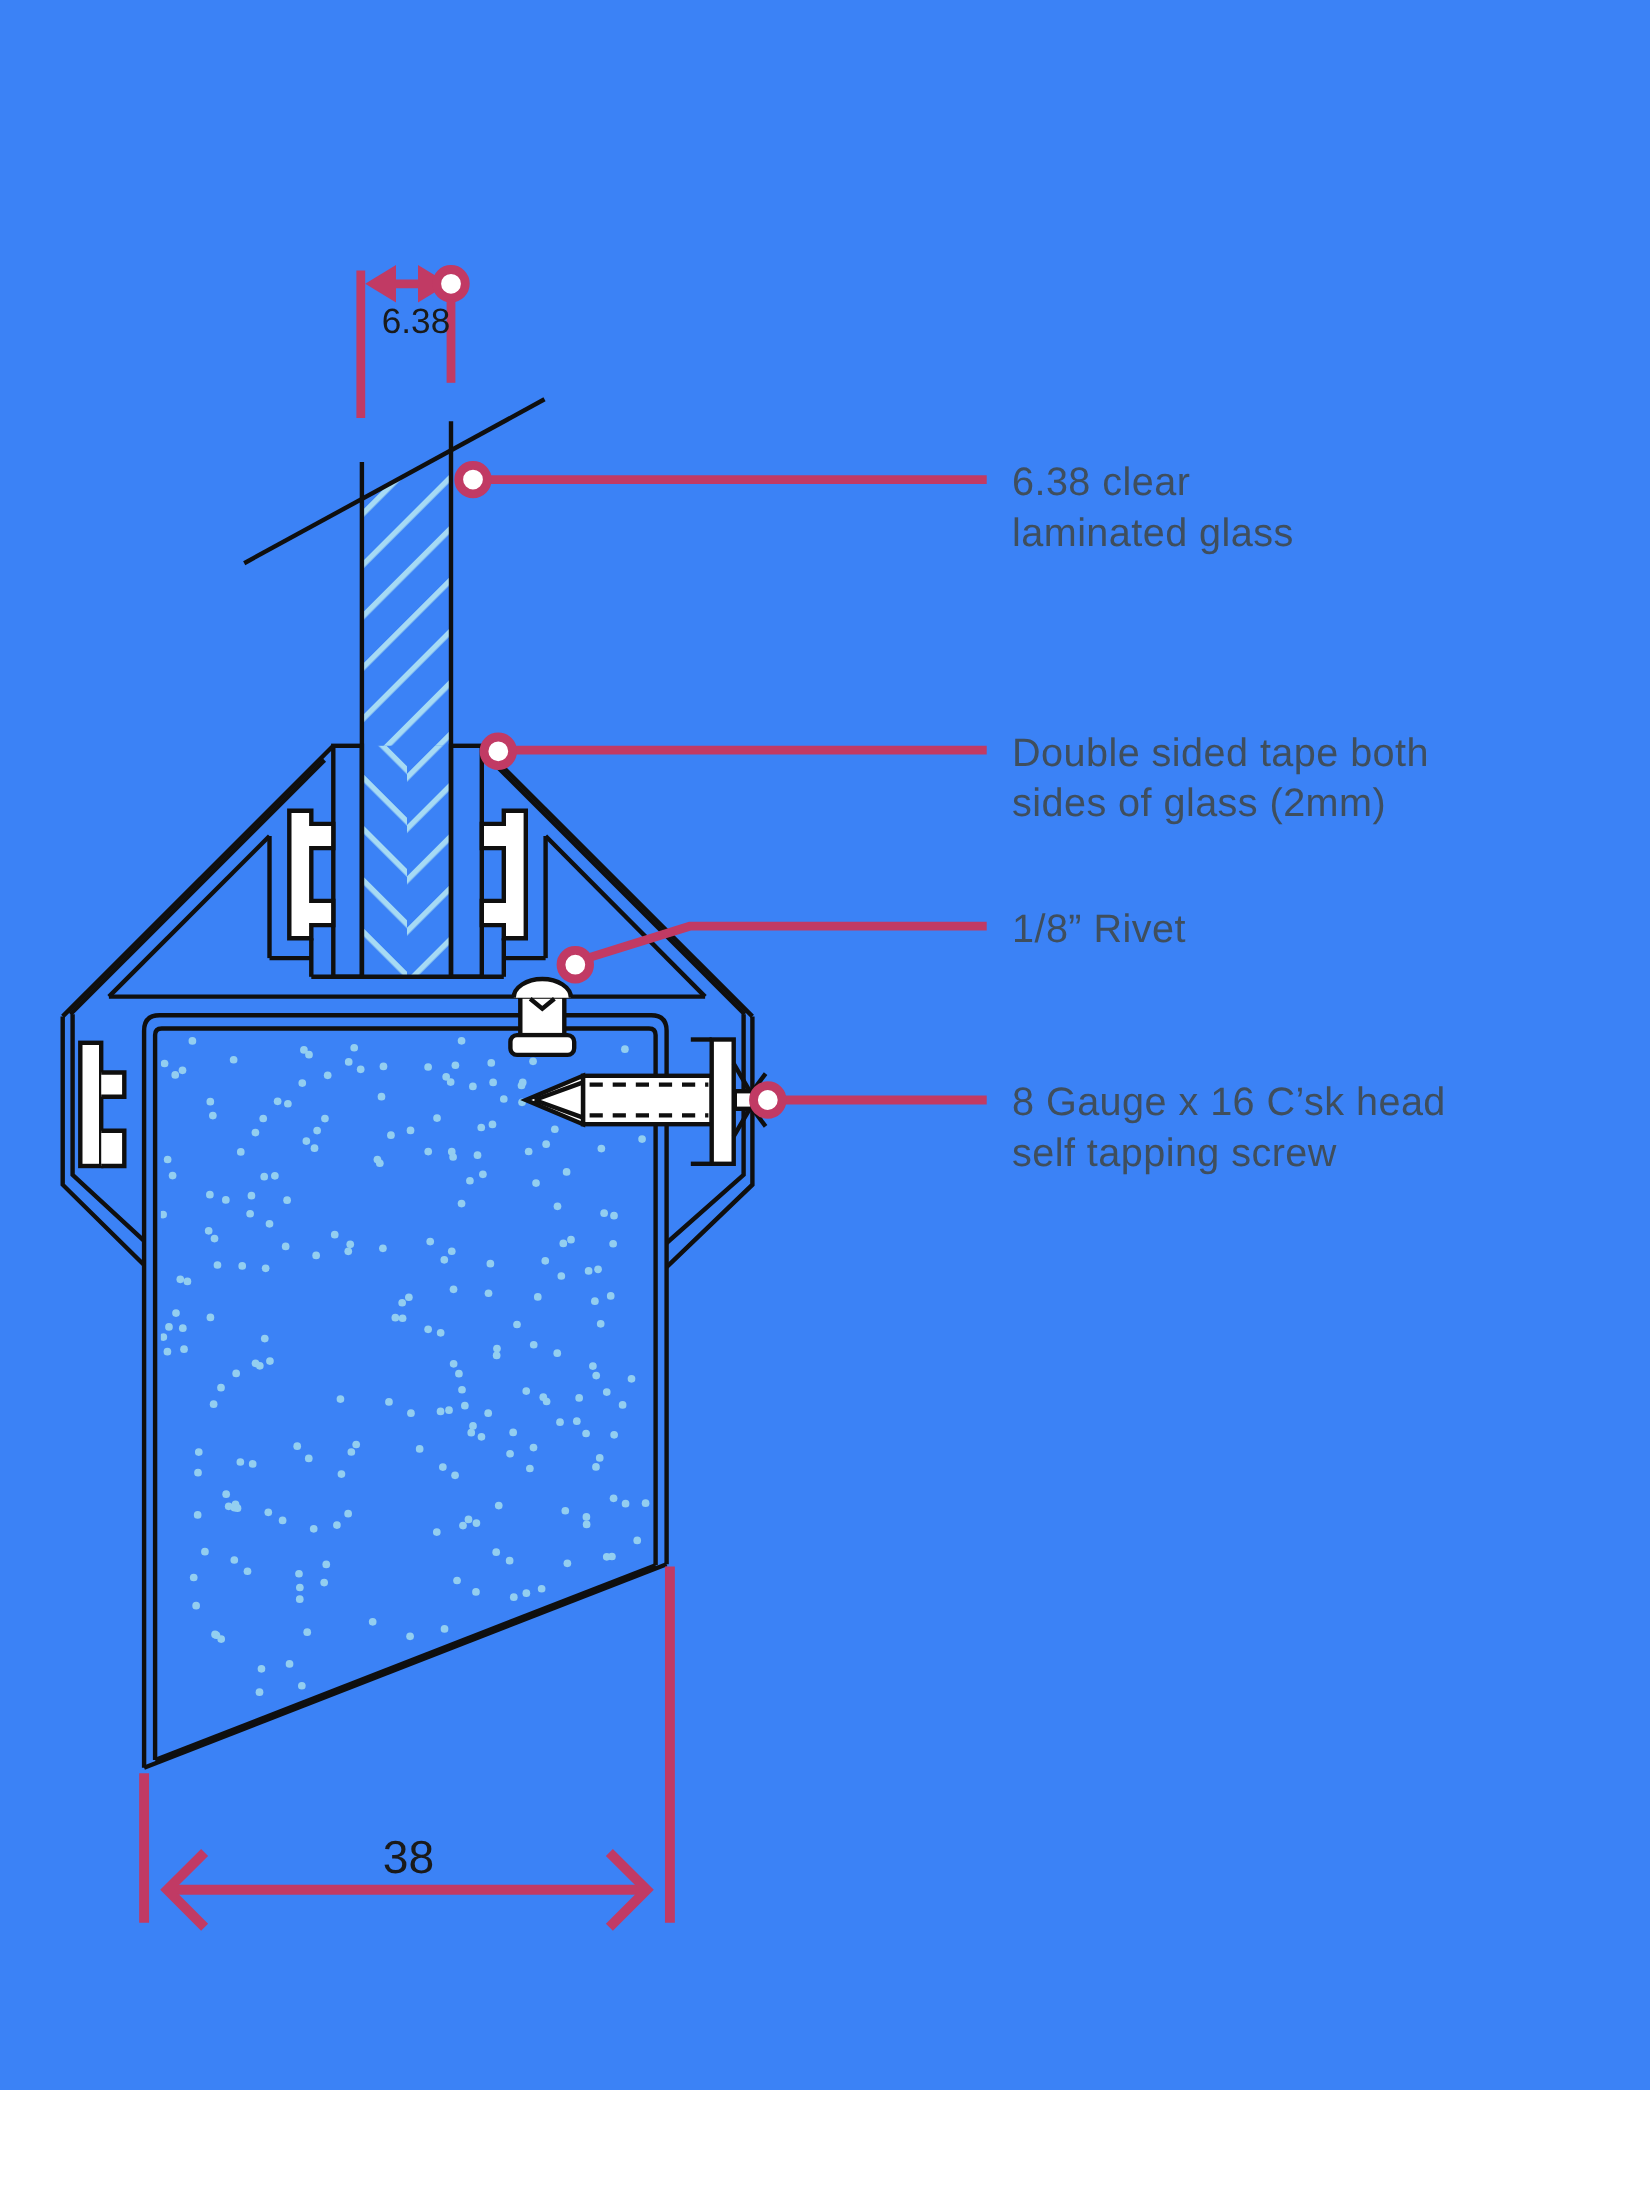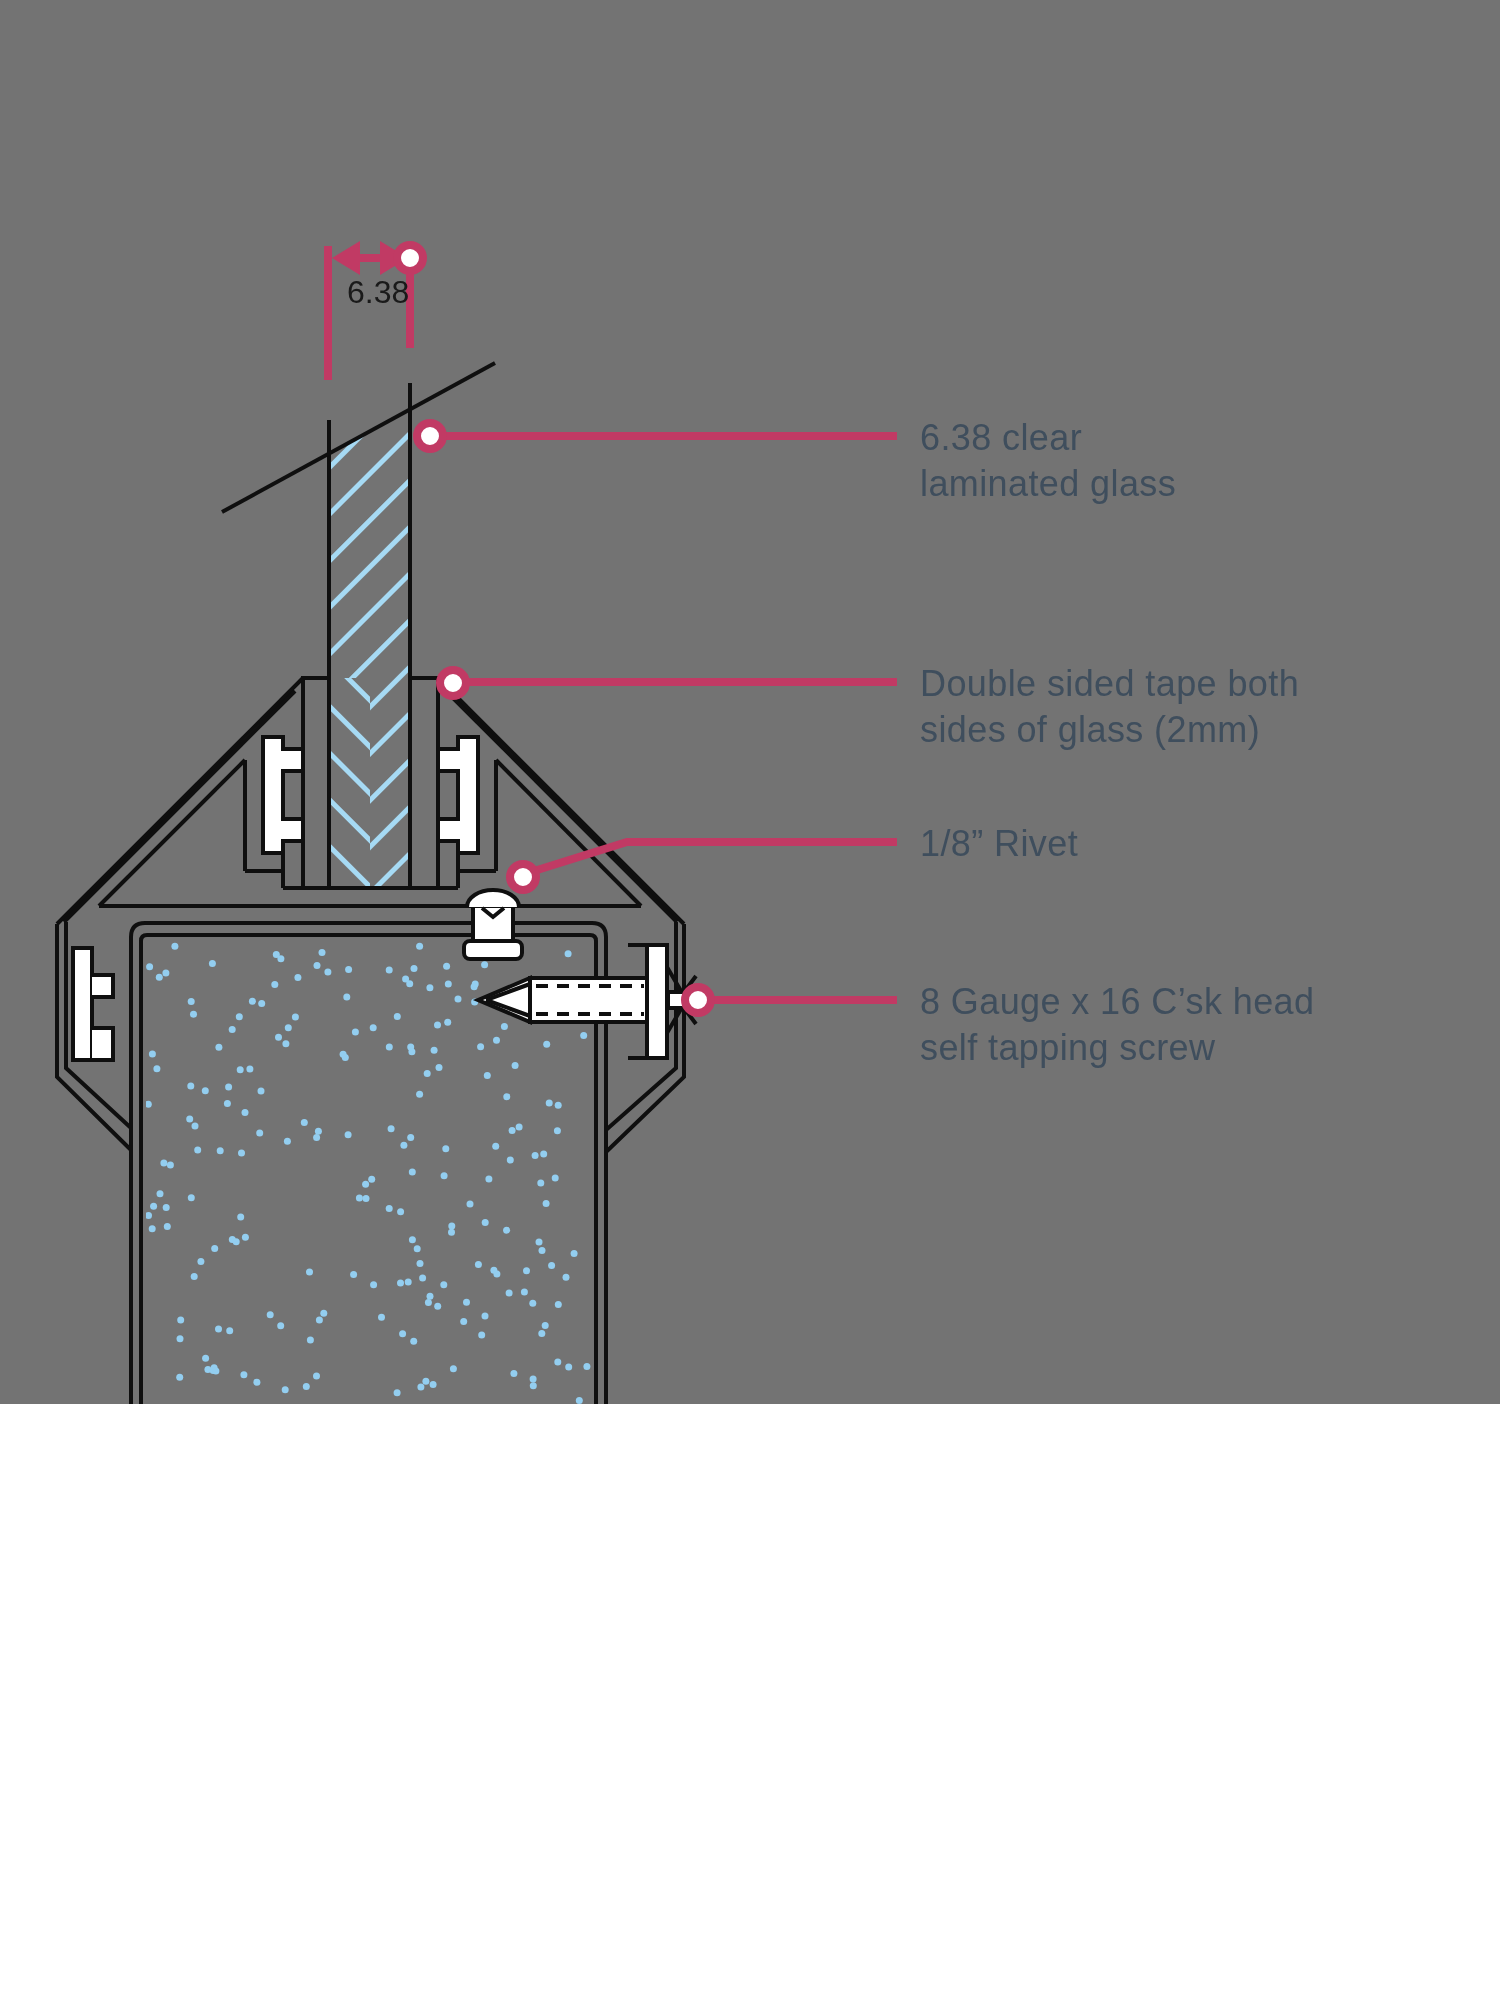--- a/index.html
+++ b/index.html
@@ -5,21 +5,21 @@
   :root{
     --accent:#C13A64;
     --line:#0F0F0F;
     --hatch:#A6DAF4;
     --speckle:#93CEF0;
     --text:#3F4E5D;
     --dimtext:#1A1A1A;
   }
   html,body{margin:0;padding:0;background:#fff;}
   .stage{
-    position:relative;width:1500px;height:1404px;background:#737373;
+    position:relative;width:1500px;height:1900px;background:#3b82f6;
     font-family:"Liberation Sans", sans-serif;overflow:hidden;
   }
   svg{position:absolute;left:0;top:0;}
   .blk{stroke:var(--line);stroke-width:4;fill:none;stroke-linejoin:miter;stroke-linecap:butt;}
   .blkf{stroke:var(--line);stroke-width:4;fill:#ffffff;stroke-linejoin:miter;}
   .pk{stroke:var(--accent);fill:none;}
   .pkf{fill:var(--accent);stroke:none;}
   .ring{fill:#ffffff;stroke:var(--accent);stroke-width:8;}
   text.ann{fill:var(--text);font-size:36px;letter-spacing:.4px;font-family:"Liberation Sans",sans-serif;}
   text.dim{fill:var(--dimtext);font-size:32px;font-family:"Liberation Sans",sans-serif;}

